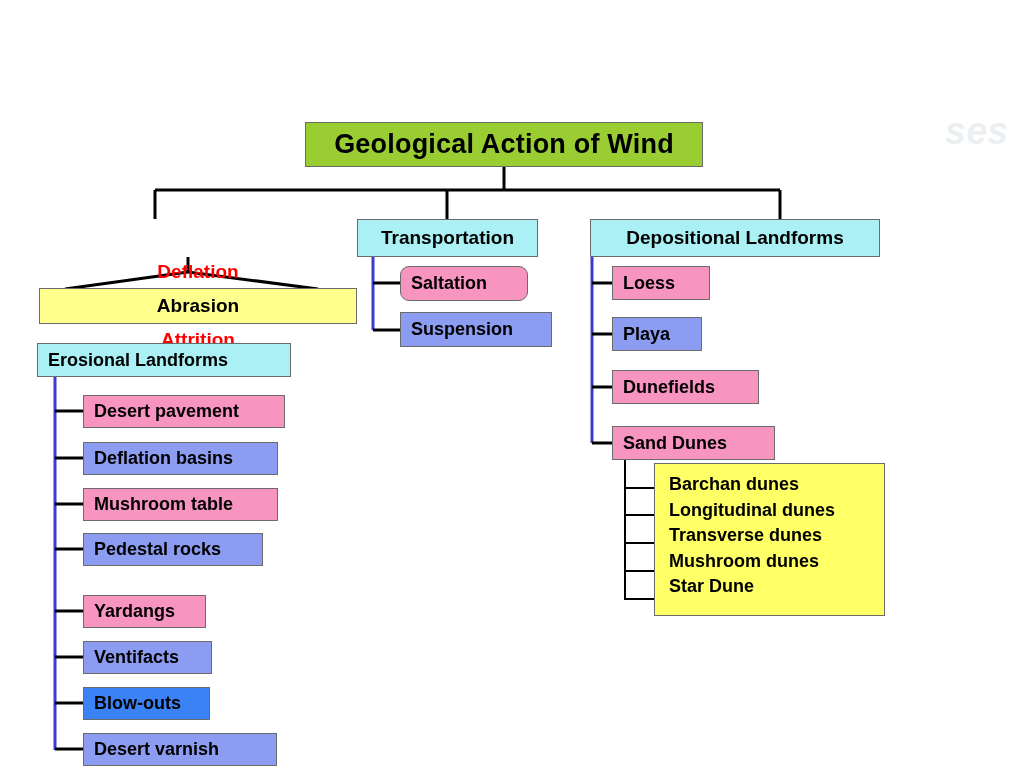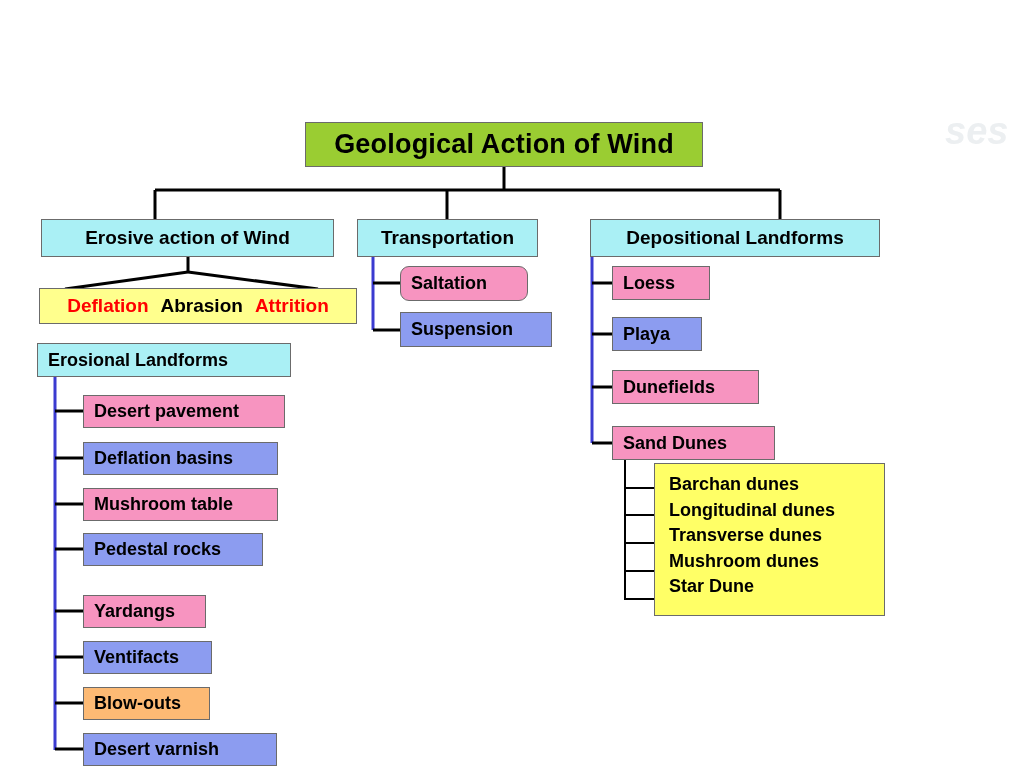--- a/index.html
+++ b/index.html
@@ -62,20 +62,21 @@
   .processes {
     position: absolute;
     box-sizing: border-box;
     border: 1px solid #6b6b6b;
     display: flex;
     align-items: center;
     justify-content: center;
     gap: 12px;
     font-weight: bold;
     font-size: 19px;
+    flex-direction: column;
   }
   svg.links {
     position: absolute;
     left: 0;
     top: 0;
     width: 1024px;
     height: 783px;
     pointer-events: none;
   }
 </style>
@@ -121,41 +122,40 @@
     <line x1="625" y1="460" x2="625" y2="600" stroke="#000" stroke-width="2"></line>
     <line x1="625" y1="488" x2="654" y2="488" stroke="#000" stroke-width="2"></line>
     <line x1="625" y1="515" x2="654" y2="515" stroke="#000" stroke-width="2"></line>
     <line x1="625" y1="543" x2="654" y2="543" stroke="#000" stroke-width="2"></line>
     <line x1="625" y1="571" x2="654" y2="571" stroke="#000" stroke-width="2"></line>
     <line x1="625" y1="599" x2="654" y2="599" stroke="#000" stroke-width="2"></line>
   </svg>
 
   <div class="node title" style="left:305px; top:122px; width:398px; height:45px; background:#9acd32;">Geological Action of Wind</div>
 
-  <div class="node lvl2" style="left:41px; top:219px; width:293px; height:38px; background:#aaf0f5;">Erosive action of Wind</div>
 
   <div class="node lvl2" style="left:357px; top:219px; width:181px; height:38px; background:#aaf0f5;">Transportation</div>
 
   <div class="node lvl2" style="left:590px; top:219px; width:290px; height:38px; background:#aaf0f5;">Depositional Landforms</div>
 
   <div class="processes" style="left:39px; top:288px; width:318px; height:36px; background:#ffff8d;">
     <span style="color:#ff0000;">Deflation</span>
     <span style="color:#000000;">Abrasion</span>
     <span style="color:#ff0000;">Attrition</span>
   </div>
 
   <div class="node lvl3 left" style="left:37px; top:343px; width:254px; height:34px; background:#aaf0f5;">Erosional Landforms</div>
 
   <div class="node lvl3 left" style="left:83px; top:395px; width:202px; height:33px; background:#f794c0;">Desert pavement</div>
   <div class="node lvl3 left" style="left:83px; top:442px; width:195px; height:33px; background:#8c9cf0;">Deflation basins</div>
   <div class="node lvl3 left" style="left:83px; top:488px; width:195px; height:33px; background:#f794c0;">Mushroom table</div>
   <div class="node lvl3 left" style="left:83px; top:533px; width:180px; height:33px; background:#8c9cf0;">Pedestal rocks</div>
   <div class="node lvl3 left" style="left:83px; top:595px; width:123px; height:33px; background:#f794c0;">Yardangs</div>
   <div class="node lvl3 left" style="left:83px; top:641px; width:129px; height:33px; background:#8c9cf0;">Ventifacts</div>
-  <div class="node lvl3 left" style="left:83px; top:687px; width:127px; height:33px; background:#fdba74;">Blow-outs</div>
+  <div class="node lvl3 left" style="left:83px; top:687px; width:127px; height:33px; background:#3b82f6;">Blow-outs</div>
   <div class="node lvl3 left" style="left:83px; top:733px; width:194px; height:33px; background:#8c9cf0;">Desert varnish</div>
 
   <div class="node lvl3 left" style="left:400px; top:266px; width:128px; height:35px; background:#f794c0;border-radius:9px;">Saltation</div>
   <div class="node lvl3 left" style="left:400px; top:312px; width:152px; height:35px; background:#8c9cf0;">Suspension</div>
 
   <div class="node lvl3 left" style="left:612px; top:266px; width:98px; height:34px; background:#f794c0;">Loess</div>
   <div class="node lvl3 left" style="left:612px; top:317px; width:90px; height:34px; background:#8c9cf0;">Playa</div>
   <div class="node lvl3 left" style="left:612px; top:370px; width:147px; height:34px; background:#f794c0;">Dunefields</div>
   <div class="node lvl3 left" style="left:612px; top:426px; width:163px; height:34px; background:#f794c0;">Sand Dunes</div>
 

